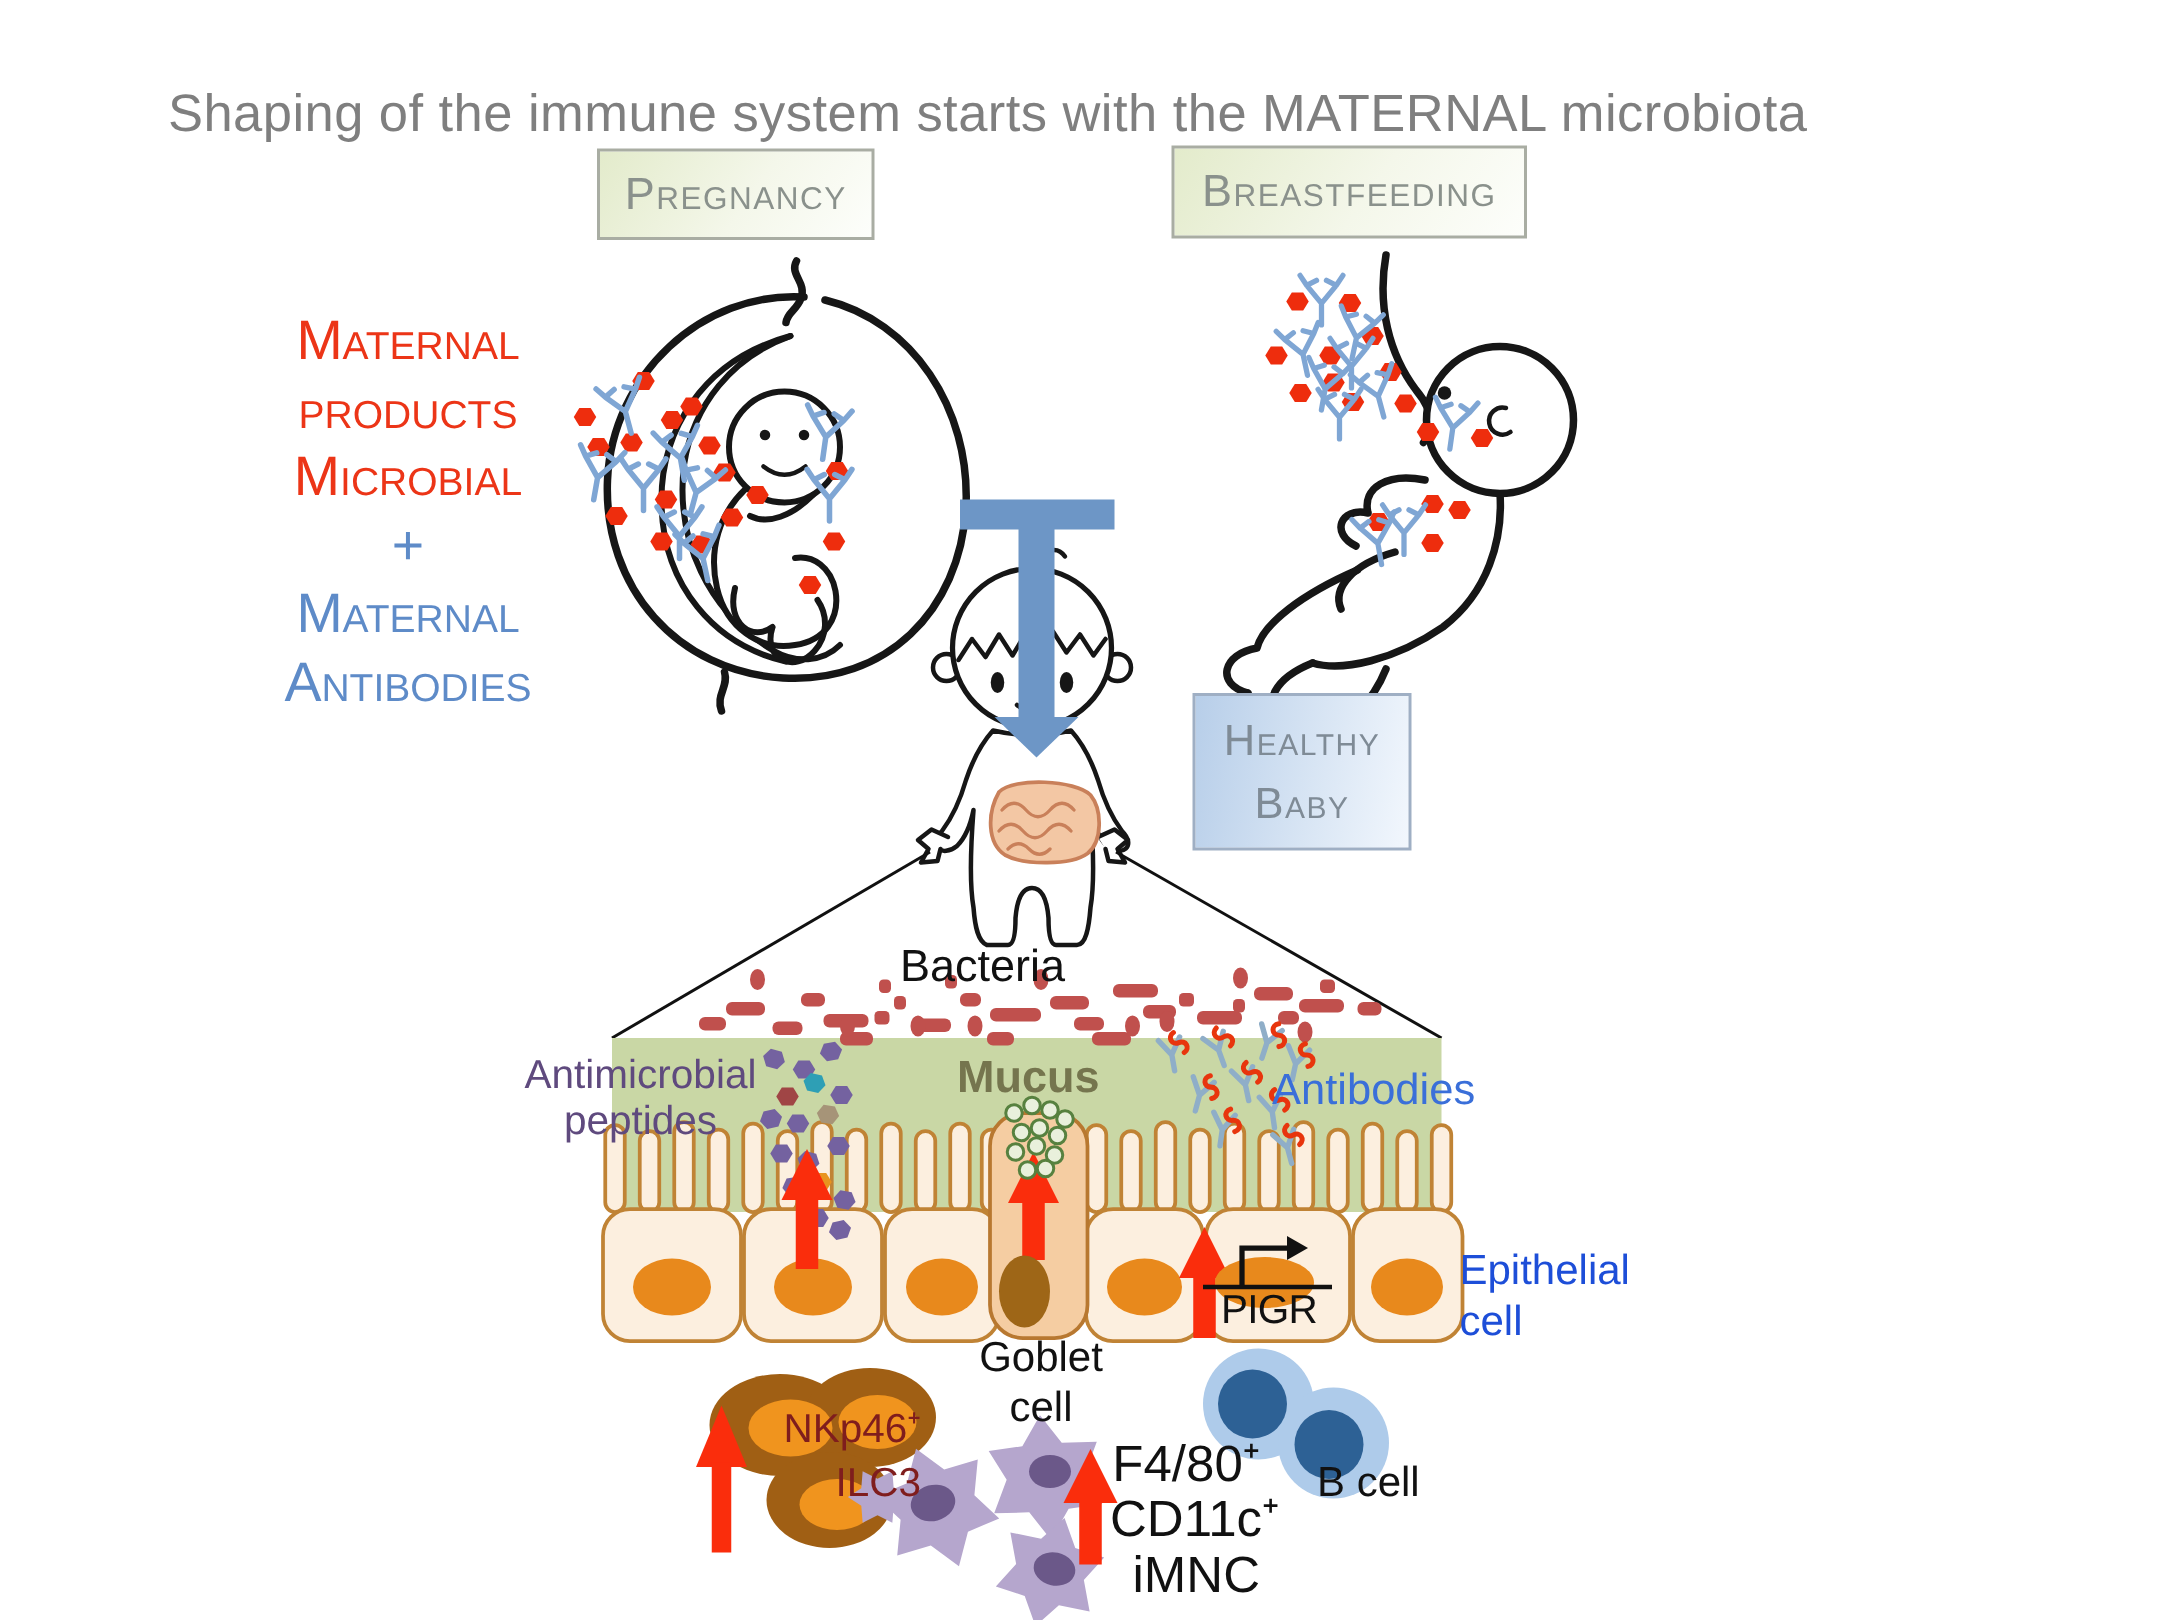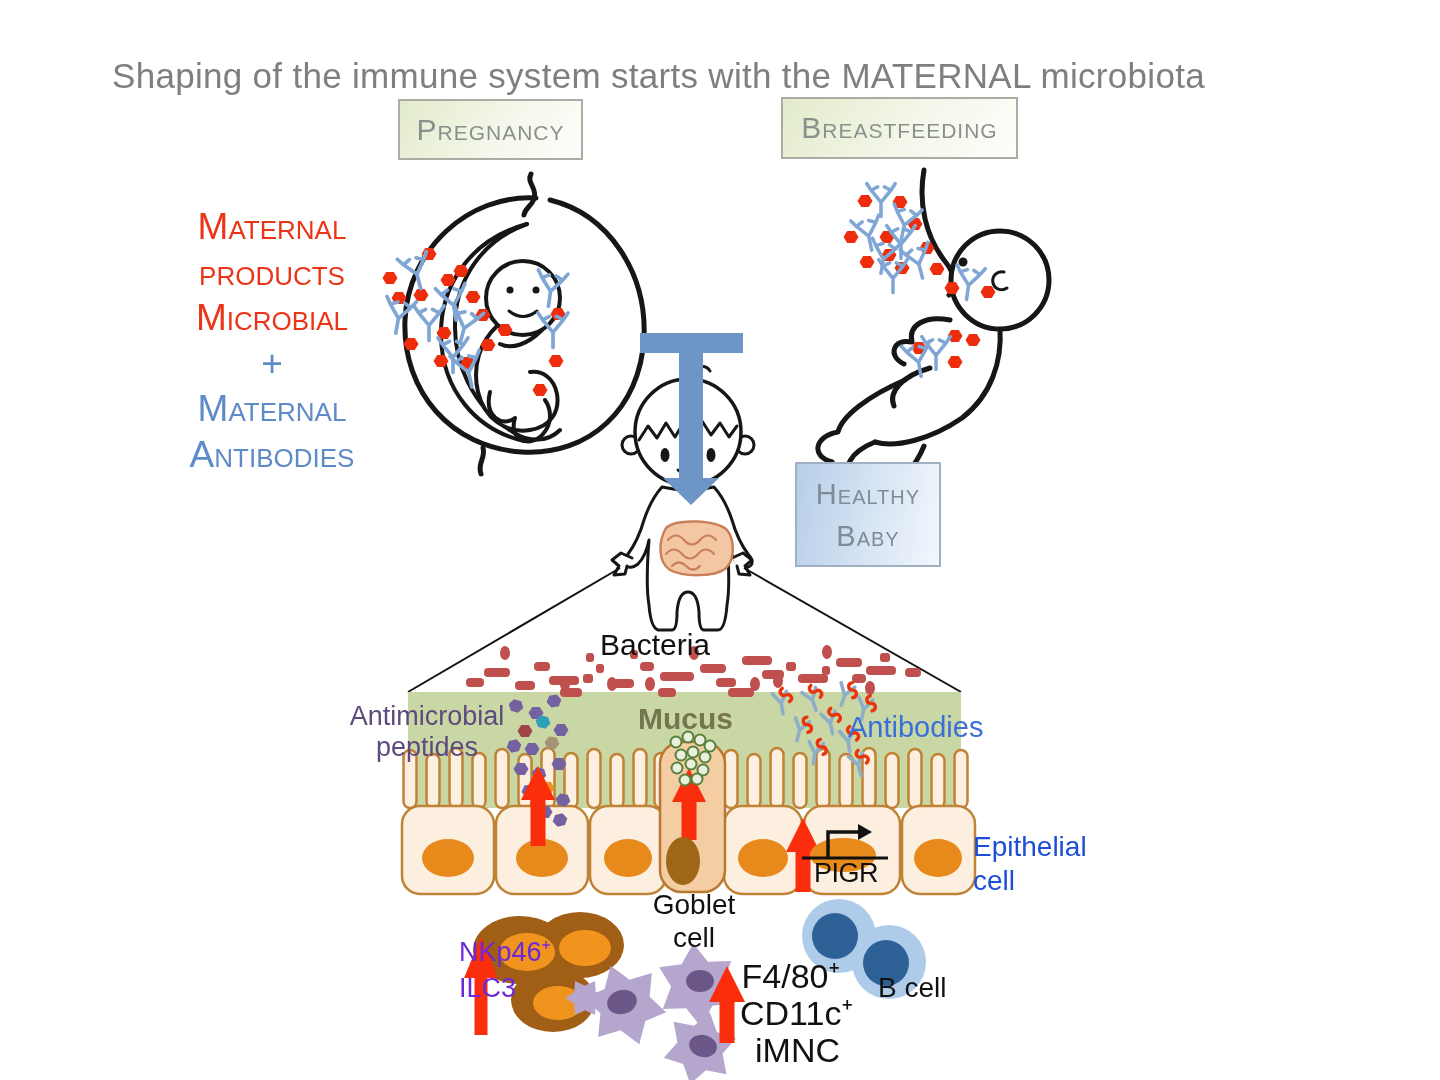--- a/index.html
+++ b/index.html
@@ -31,21 +31,21 @@
   .mblue{color:var(--blue-text);}
   .lbl{white-space:nowrap;}
   .lbl-bacteria{left:600px;top:628px;width:110px;text-align:center;font-size:30px;color:#111;}
   .lbl-antimicrobial{left:346px;top:701px;width:162px;text-align:center;font-size:27px;line-height:31px;
     color:var(--antimicrobial-text);}
   .lbl-mucus{left:638px;top:702px;width:90px;text-align:center;font-size:30px;color:var(--mucus-text);font-weight:bold;}
   .lbl-antibodies{left:848px;top:711px;font-size:29px;color:var(--antibodies-text);}
   .lbl-epithelial{left:973px;top:786px;font-size:28px;line-height:34px;color:#1d4ed8;margin-top:44px;}
   .lbl-goblet{left:634px;top:888px;width:120px;text-align:center;font-size:28px;line-height:33px;color:#111;}
   .lbl-pigr{left:814px;top:858px;font-size:27px;color:#111;letter-spacing:-0.5px;}
-  .lbl-ilc3{left:459px;top:934px;width:132px;text-align:left;font-size:27px;line-height:36px;color:#6d28d9;}
+  .lbl-ilc3{left:482px;top:934px;width:132px;text-align:right;font-size:27px;line-height:36px;color:#7f1d1d;}
   .lbl-imnc{left:740px;top:958px;width:100px;text-align:right;font-size:34px;line-height:37px;color:#111;}
   .lbl-bcell{left:878px;top:972px;font-size:28px;color:#111;text-align:center;}
   svg{position:absolute;left:0;top:0;}
   .ink{stroke:var(--outline-black);fill:none;stroke-width:5;stroke-linecap:round;stroke-linejoin:round;}
   .ink4{stroke:var(--outline-black);fill:none;stroke-width:4;stroke-linecap:round;stroke-linejoin:round;}
   .ink3{stroke:var(--outline-black);fill:none;stroke-width:3;stroke-linecap:round;stroke-linejoin:round;}
   .wfill{fill:#fff;}
   .facedot{fill:var(--outline-black);}
   .bact{fill:var(--bacteria-red);}
   .band{fill:var(--mucus-band-green);}

